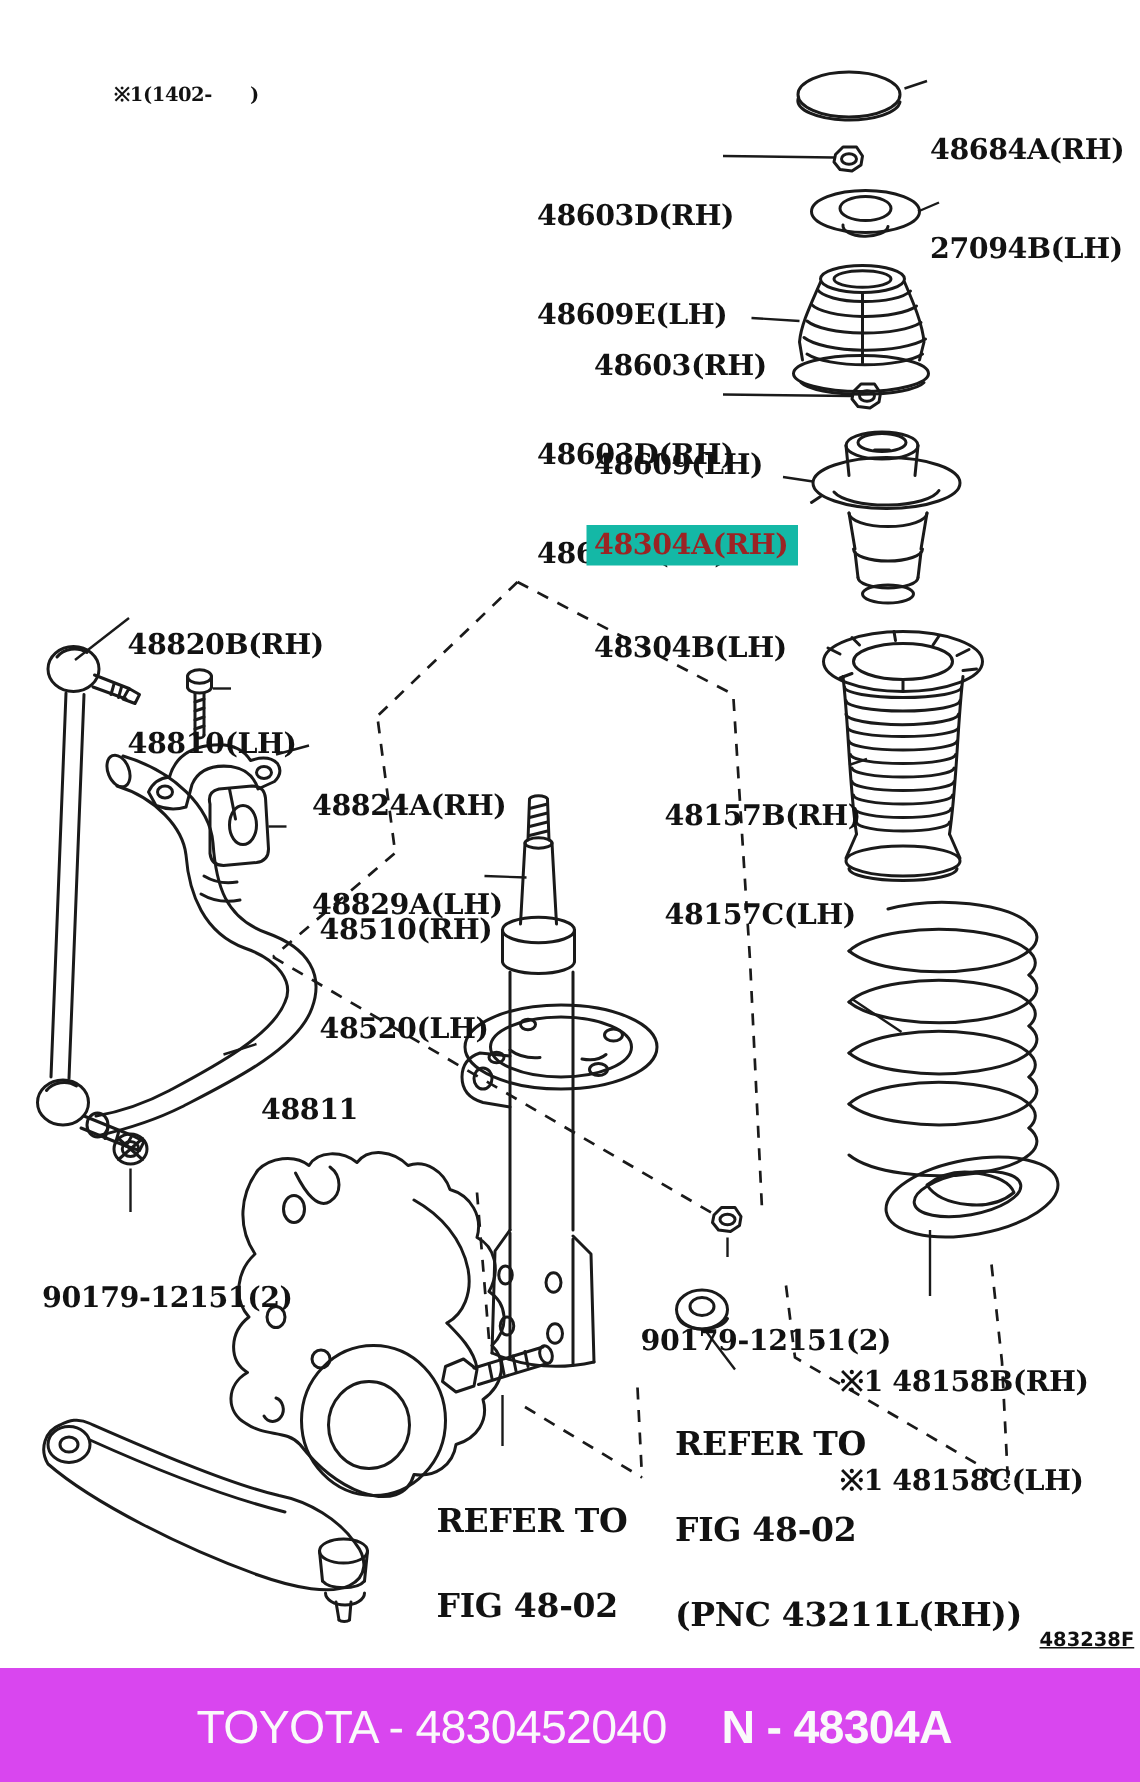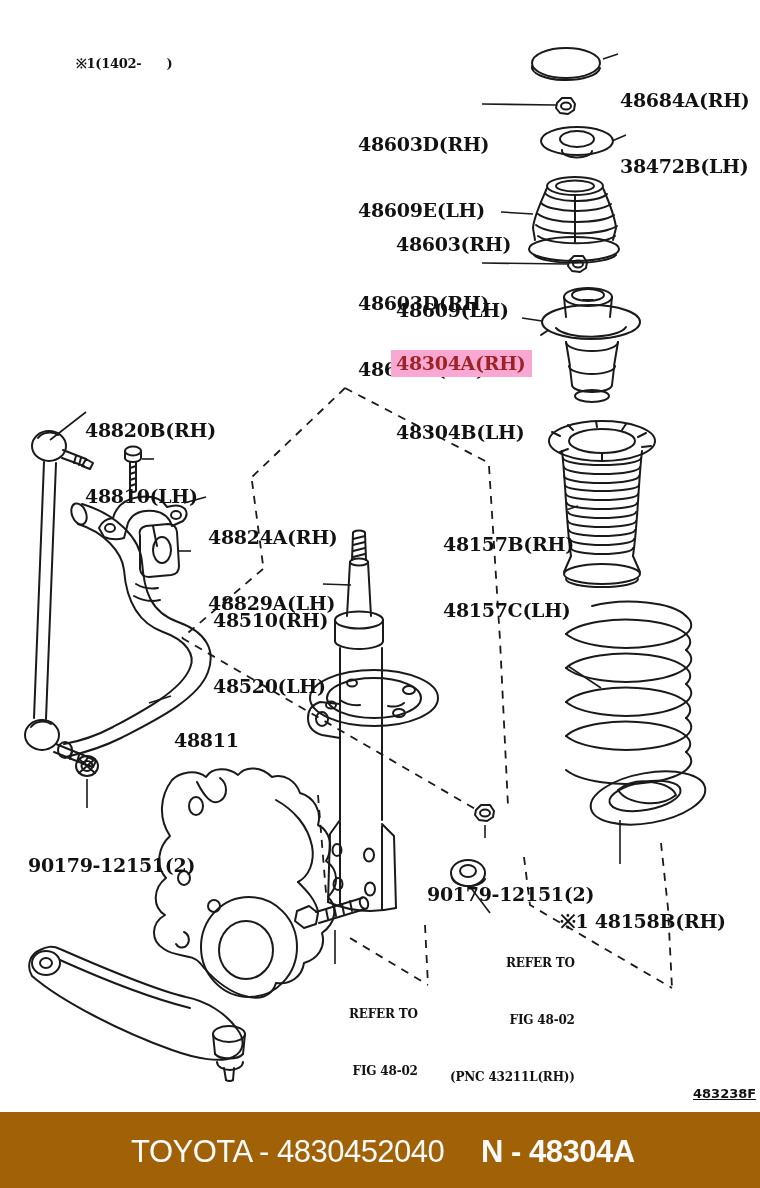--- a/index.html
+++ b/index.html
@@ -2,25 +2,25 @@
 <html><head>
 <meta charset="utf-8">
 <style>
   html,body{margin:0;padding:0;background:#fff;}
   #page{position:relative;width:760px;height:1188px;background:#ffffff;overflow:hidden;
         font-family:"DejaVu Serif",serif;padding-left:20px;}
   svg{position:absolute;left:0;top:0;}
   .lbl{position:absolute;font-weight:bold;font-size:19px;line-height:22px;color:#121212;
        white-space:pre;letter-spacing:-0.3px;}
   .lbl.sm{font-size:13px;line-height:15px;}
-  .lbl.ref{font-size:12px;line-height:19px;letter-spacing:-0.2px;text-align:right;}
-  .hl{background:#f9a8d4;color:#9b2424;padding:2px 6px 3px 5px;margin-left:-5px;}
+  .lbl.ref{font-size:22px;line-height:19px;letter-spacing:-0.2px;}
+  .hl{background:#14b8a6;color:#9b2424;padding:2px 6px 3px 5px;margin-left:-5px;}
   #figcode{position:absolute;left:693px;top:1086px;font-family:"DejaVu Sans",sans-serif;
        font-weight:bold;font-size:13px;color:#111;text-decoration:underline;}
-  #footer{position:absolute;left:0;top:1112px;width:760px;height:76px;background:#a16207;}
+  #footer{position:absolute;left:0;top:1112px;width:760px;height:76px;background:#d946ef;}
   #footer span{position:absolute;top:22px;color:#fafafa;font-family:"Liberation Sans",sans-serif;
        font-size:31px;letter-spacing:-0.5px;white-space:pre;}
   #footer .fc{left:131px;}
   #footer .fn{left:481px;font-weight:bold;}
 </style>
 </head>
 <body>
 
 <div id="page">
 
@@ -236,21 +236,21 @@
       <path d="M620,820 L620,864"></path>
       <path d="M471,888 L490,913"></path>
       <path d="M335,930 L335,964"></path>
     </g>
   </svg>
 
   <div class="lbl sm" style="left:76px;top:56px">※1(1402-      )</div>
 
   <div class="lbl" style="left:620px;top:45px">
     <div>48684A(RH)</div>
-    <div>38472B(LH)</div>
+    <div>27094B(LH)</div>
   </div>
 
   <div class="lbl" style="left:358px;top:89px">
     <div>48603D(RH)</div>
     <div>48609E(LH)</div>
   </div>
 
 
   <div class="lbl" style="left:396px;top:189px">
     <div>48603(RH)</div>
@@ -297,20 +297,21 @@
   <div class="lbl" style="left:28px;top:810px">
     <div>90179-12151(2)</div>
   </div>
 
   <div class="lbl" style="left:427px;top:839px">
     <div>90179-12151(2)</div>
   </div>
 
   <div class="lbl" style="left:560px;top:866px">
     <div>※1 48158B(RH)</div>
+    <div>※1 48158C(LH)</div>
   </div>
 
   <div class="lbl ref" style="left:291px;top:967px">
     <div>REFER TO</div>
     <div>FIG 48-02</div>
     <div>(PNC 43211K(RH))</div>
     <div>(PNC 43212D(LH))</div>
   </div>
 
   <div class="lbl ref" style="left:450px;top:916px">

